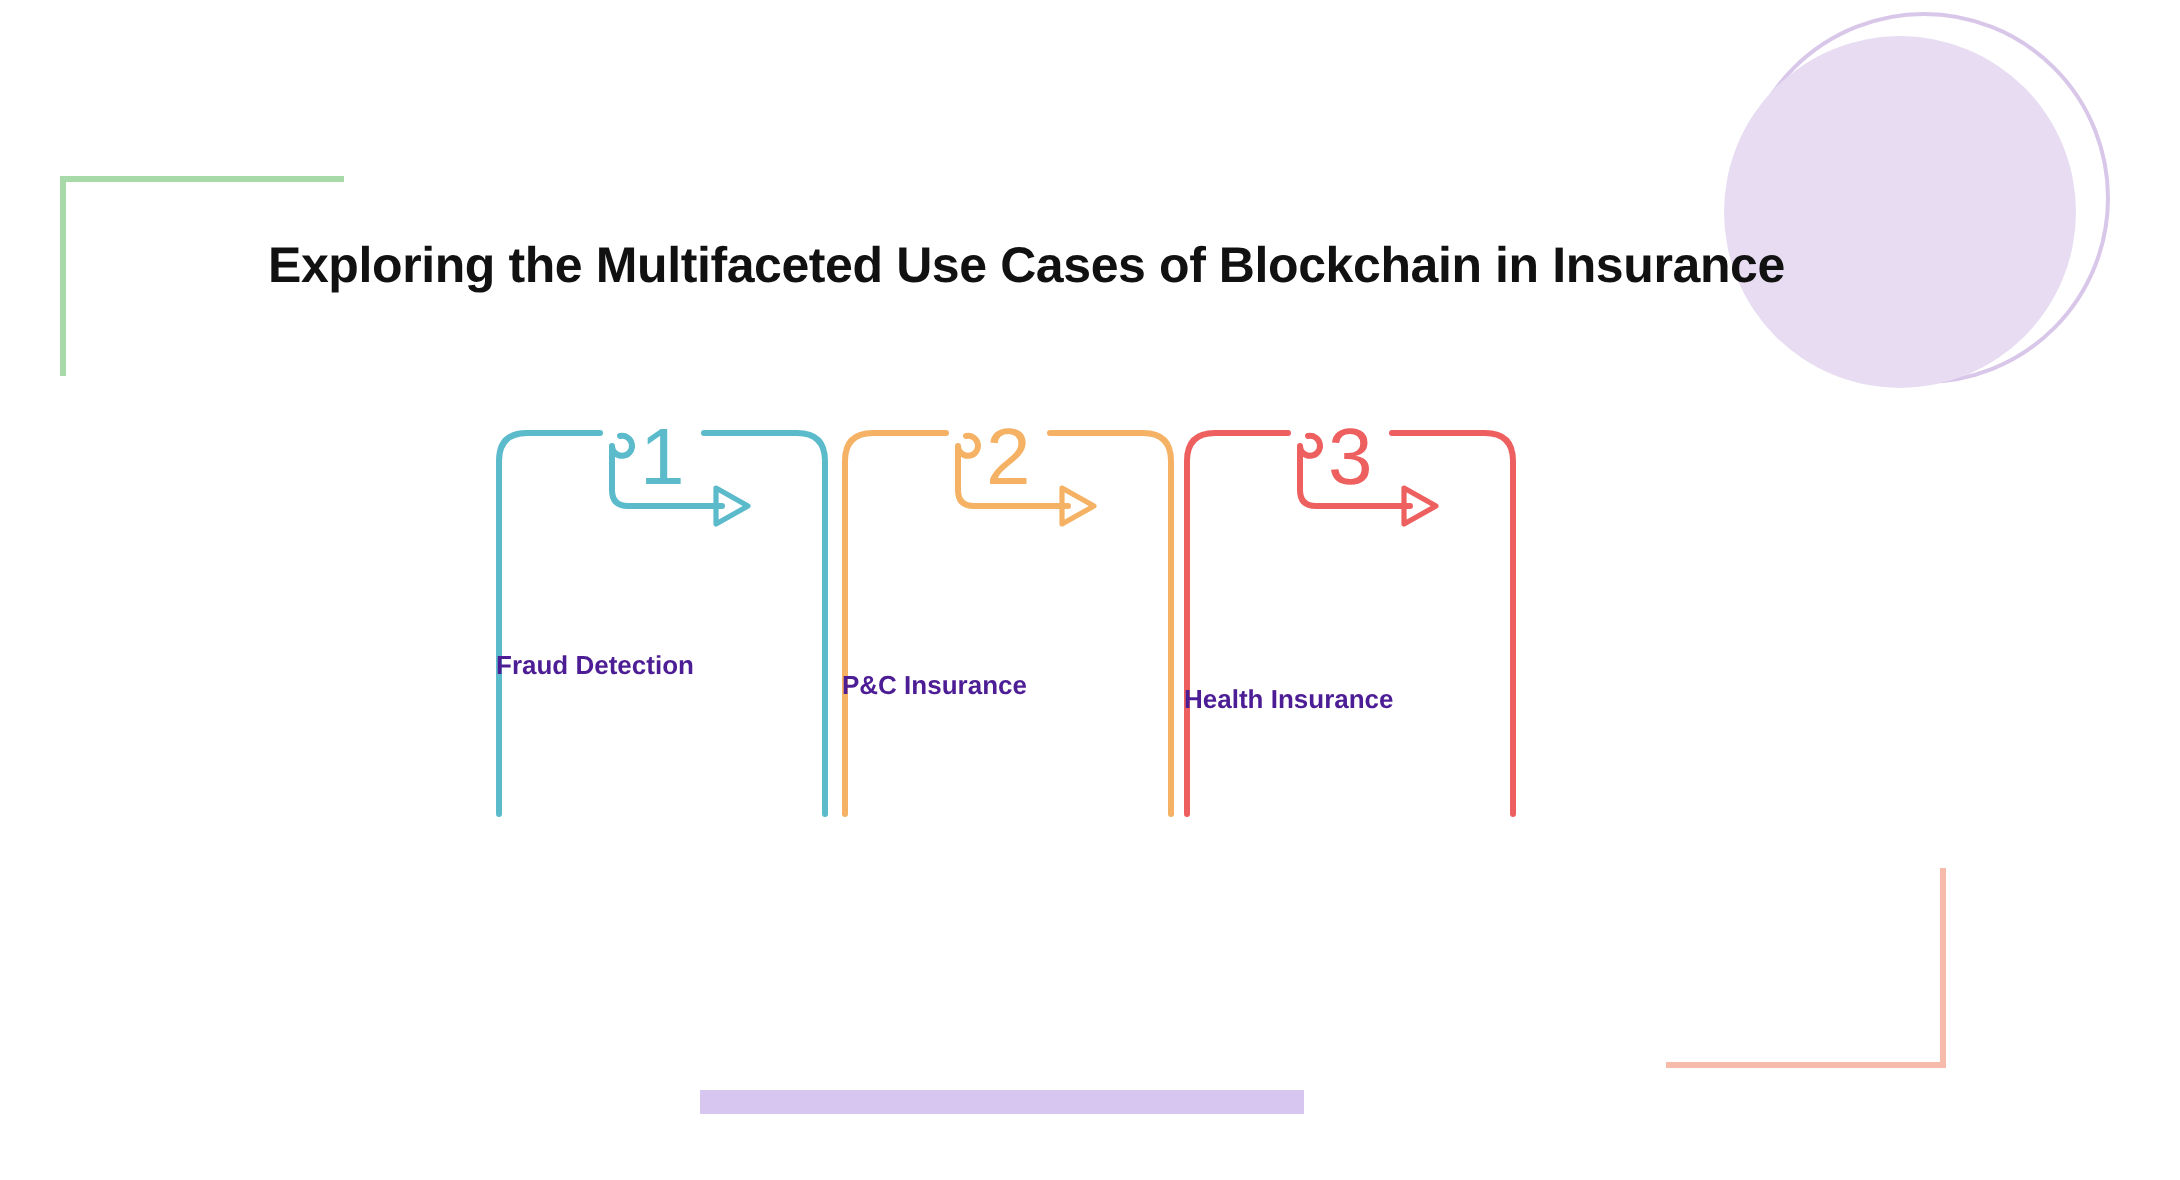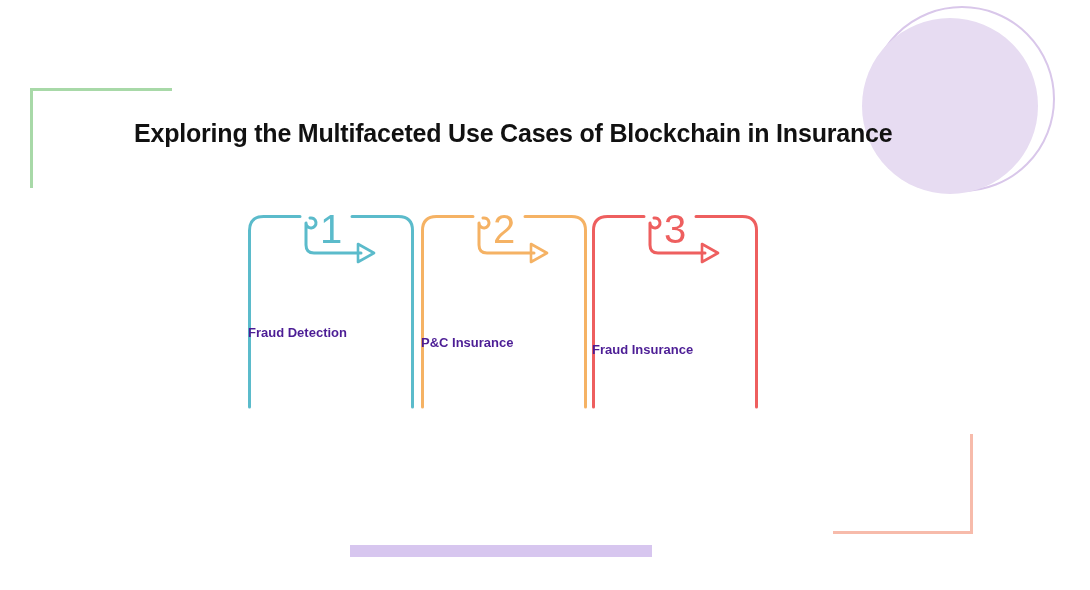--- a/index.html
+++ b/index.html
@@ -154,17 +154,17 @@
         <div class="card-label" style="top: 120px;">P&amp;C Insurance</div>
       </div>
       <div class="card" style="left: 592px;">
         <svg class="card-svg" width="226" height="212">
           <path d="M 1.5 192 L 1.5 15.5 Q 1.5 1.5 15.5 1.5 L 52 1.5" fill="none" stroke="#ee5f5f" stroke-width="3" stroke-linecap="round"></path>
           <path d="M 104 1.5 L 150.5 1.5 Q 164.5 1.5 164.5 15.5 L 164.5 192" fill="none" stroke="#ee5f5f" stroke-width="3" stroke-linecap="round"></path>
           <path d="M 62 3 A 5 5 0 1 1 58 8 L 58 30 Q 58 38 66 38 L 113 38" fill="none" stroke="#ee5f5f" stroke-width="3" stroke-linecap="round" stroke-linejoin="round"></path>
           <path d="M 110 29 L 126 38 L 110 47 Z" fill="none" stroke="#ee5f5f" stroke-width="2.6" stroke-linejoin="round"></path>
         </svg>
         <div class="card-num" style="color: rgb(238, 95, 95);">3</div>
-        <div class="card-label" style="top: 127px;">Fraud Insurance</div>
+        <div class="card-label" style="top: 127px;">Health Insurance</div>
       </div>
     </div>
 
 </div>
 
 </body></html>

